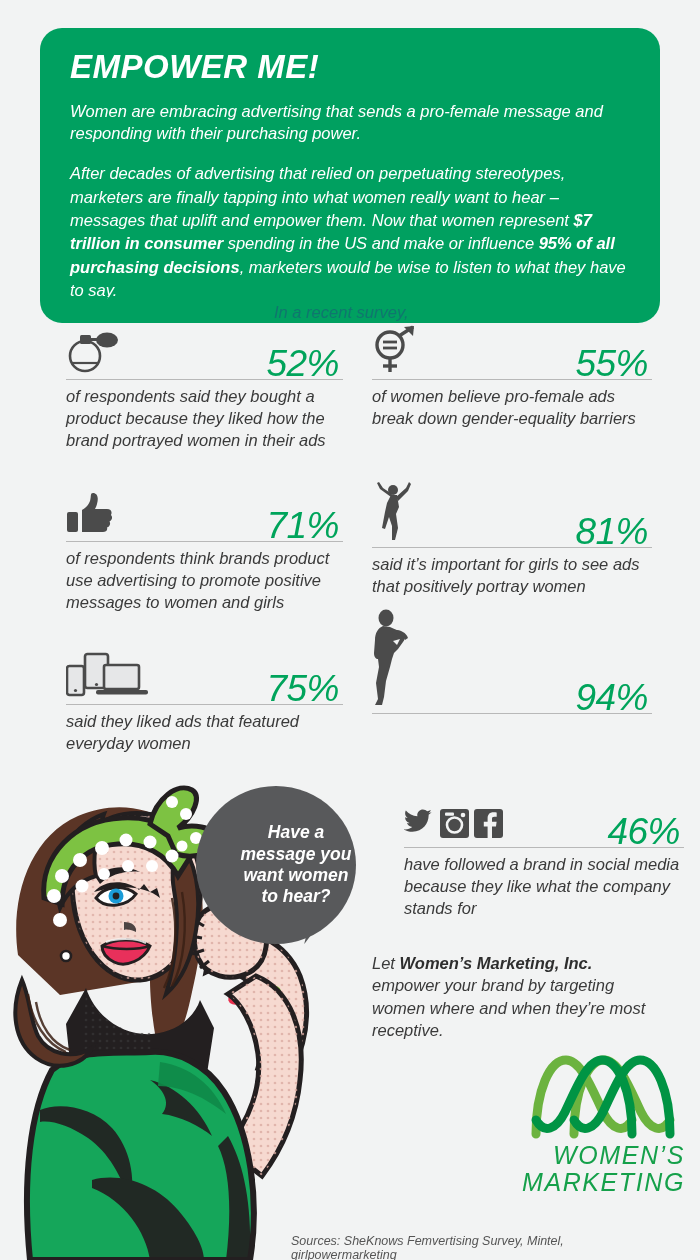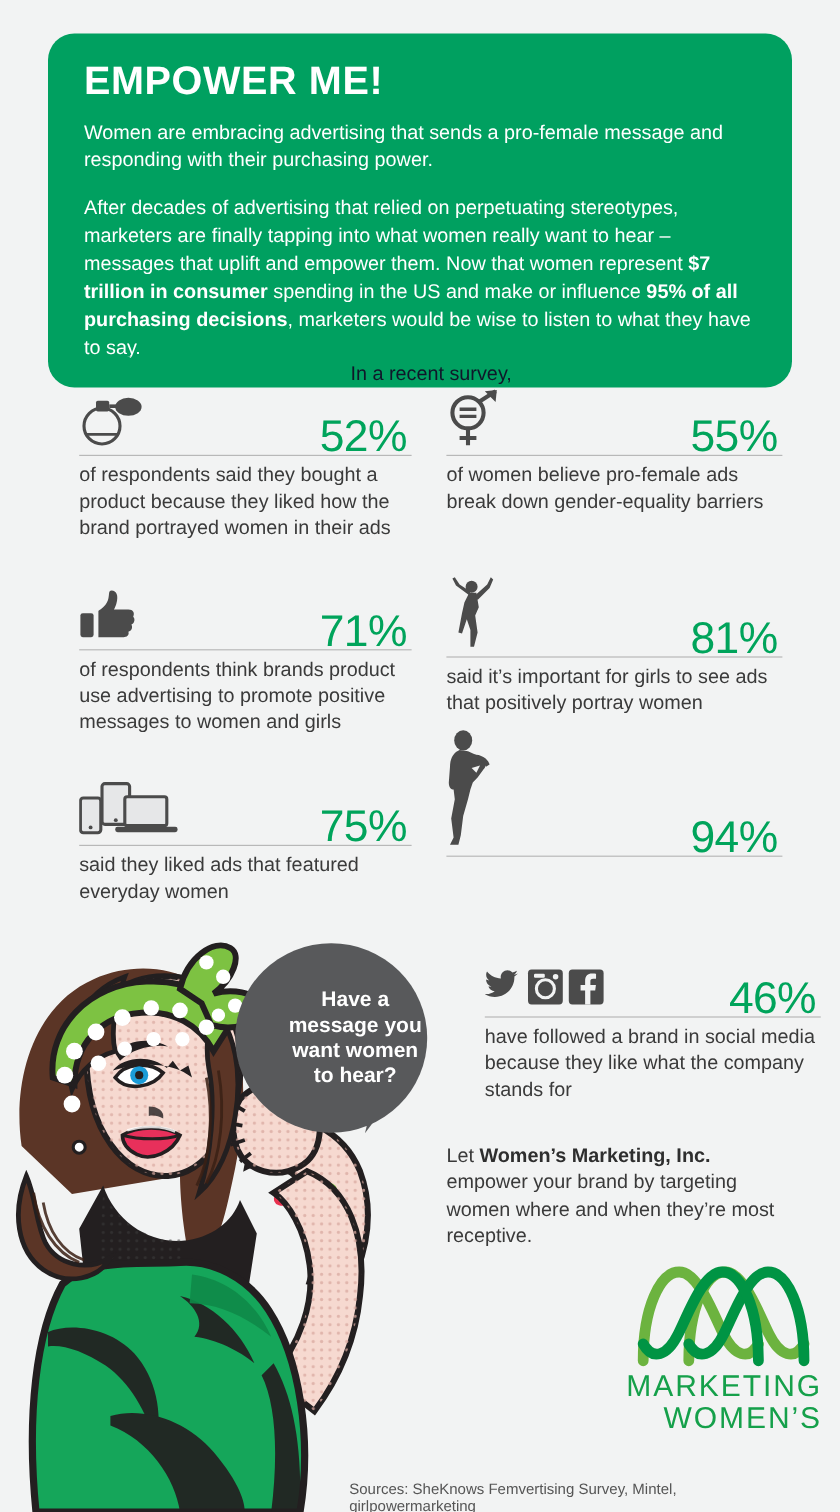--- a/index.html
+++ b/index.html
@@ -6,20 +6,21 @@
   html, body {
     width: 700px; height: 1260px;
     background: #f2f3f3;
     font-family: "Liberation Sans", sans-serif;
     overflow: hidden;
   }
   #page {
     position: relative;
     width: 597px; height: 1260px;
     background: #f2f3f3;
+    font-style: italic;
   }
 
   
   .hero {
     position: absolute;
     left: 40px; top: 28px;
     width: 620px;
     background: #00A060;
     border-radius: 22px;
     padding: 22px 30px 20px 30px;
@@ -48,23 +49,23 @@
     width: 0; height: 0;
     border-left: 23px solid transparent;
     border-right: 23px solid transparent;
     border-top: 25px solid #00A060;
     z-index: 3;
   }
 
   
   .survey-label {
     position: absolute;
-    left: 292px; top: 303px;
+    left: 274px; top: 303px;
     font-size: 16.5px;
-    color: #0f172a;
+    color: #0f766e;
   }
 
   
   .stat { position: absolute; }
   .stat-head {
     position: relative;
     height: 50px;
     border-bottom: 1.5px solid #b8b8b8;
   }
   .stat-icon {
@@ -322,22 +323,22 @@
 
   <div class="logo">
     <svg class="logo-mark" viewBox="0 0 150 92">
       <g fill="none" stroke-width="9" stroke-linecap="round">
         <path d="M8 84 C8 40 22 10 38 10 C54 10 66 44 75 62 C84 80 96 84 104 70" stroke="#6CB33F"></path>
         <path d="M46 84 C46 40 60 10 76 10 C92 10 104 44 113 62 C122 80 134 84 142 70" stroke="#6CB33F"></path>
         <path d="M142 84 C142 40 128 10 112 10 C96 10 84 44 75 62 C66 80 54 84 46 70" stroke="#009444"></path>
         <path d="M104 84 C104 40 90 10 74 10 C58 10 46 44 37 62 C28 80 16 84 8 70" stroke="#009444"></path>
       </g>
     </svg>
+    <div class="logo-text">WOMEN’S</div>
     <div class="logo-text">MARKETING</div>
-    <div class="logo-text">WOMEN’S</div>
   </div>
 
   <div class="sources">Sources: SheKnows Femvertising Survey, Mintel, girlpowermarketing</div>
 
   <div class="bubble-tail"></div>
   <div class="bubble">
     <div class="bubble-text">Have a message you want women to hear?</div>
   </div>
 
   <svg class="illo" viewBox="0 0 310 480">

